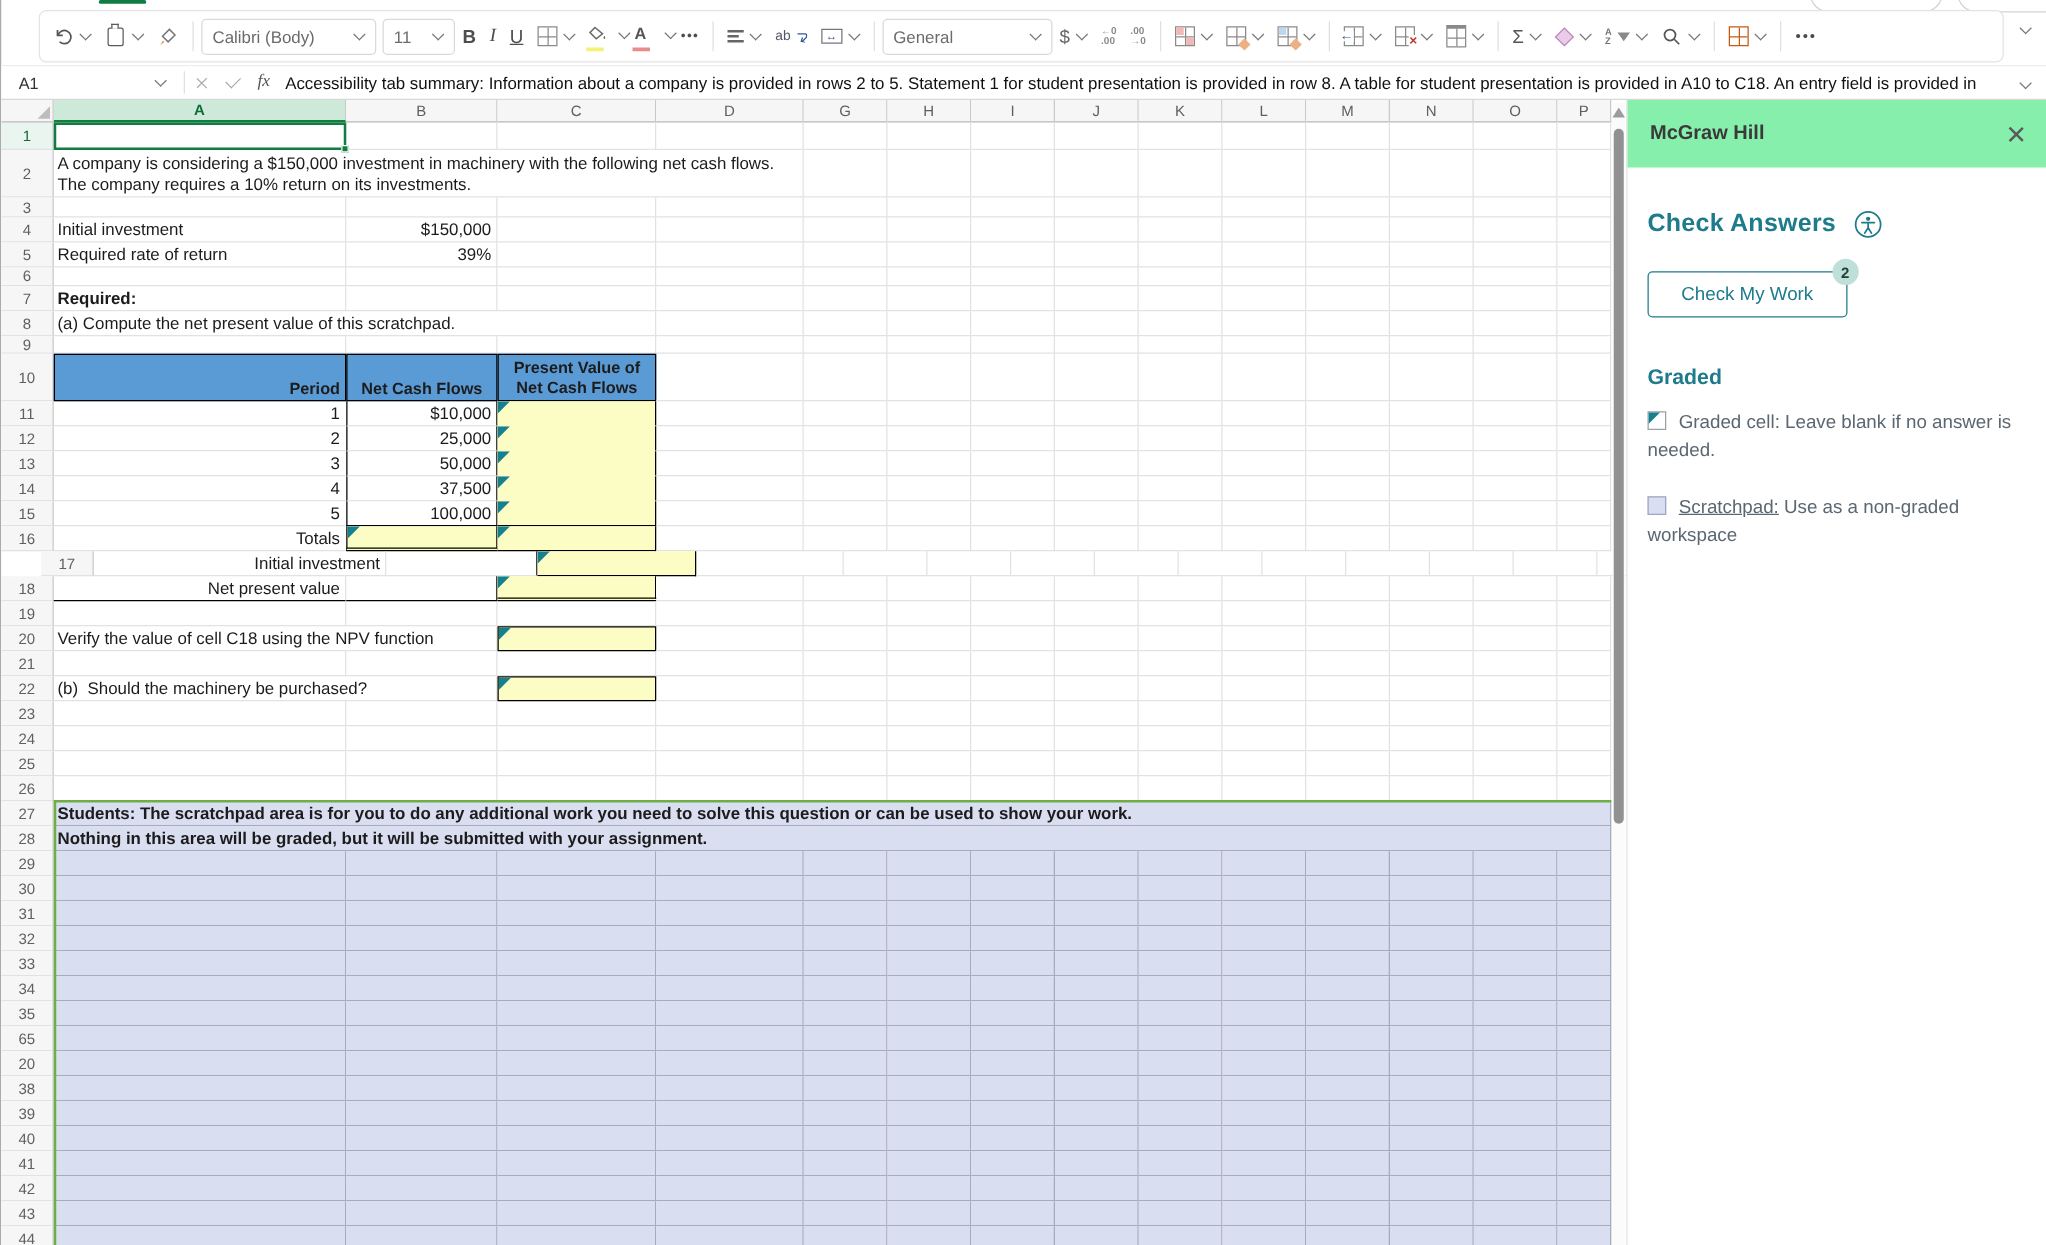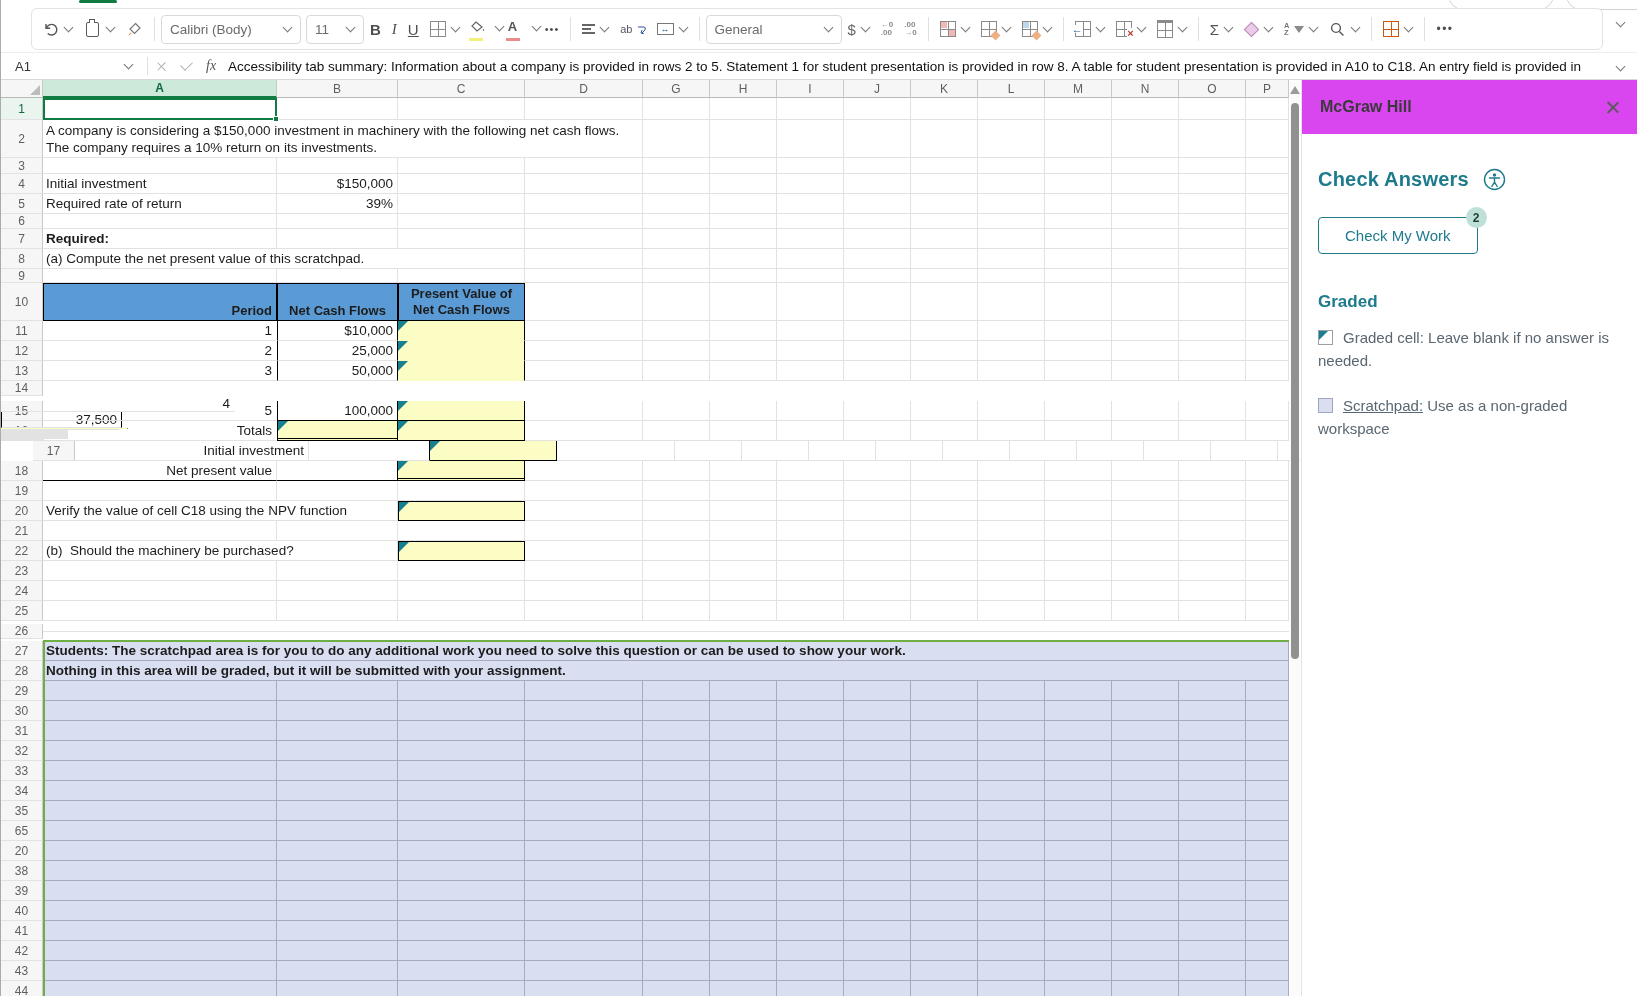--- a/index.html
+++ b/index.html
@@ -86,21 +86,21 @@
   .tri{position:absolute;top:0;left:0;width:0;height:0;border-top:10px solid var(--flag);
        border-right:10px solid transparent;pointer-events:none}
   .ovl{position:absolute;pointer-events:none}
   
   .vscroll{position:absolute;left:1289px;top:82px;width:10px;height:914px;background:#FBFBFB}
   .vs-up{position:absolute;left:0;top:4px;width:0;height:0;border-left:5px solid transparent;
          border-right:5px solid transparent;border-bottom:8px solid #9c9c9c}
   .vs-thumb{position:absolute;left:1px;top:21px;width:8px;height:556px;background:#919191;border-radius:4px}
   
   .panel{position:absolute;left:1300px;top:80px;width:337px;height:916px;background:#fff;border-left:1px solid #E2E2E2;box-sizing:border-box}
-  .phead{height:54px;background:#d946ef;display:flex;align-items:center;justify-content:space-between;padding:0 18px}
+  .phead{height:54px;background:#86efac;display:flex;align-items:center;justify-content:space-between;padding:0 18px}
   .ptitle{font-weight:bold;font-size:16px;color:#3a3a3a}
   .pclose{position:relative;width:15px;height:15px;cursor:pointer}
   .pclose::before,.pclose::after{content:"";position:absolute;left:7px;top:0;width:1.6px;height:15px;background:#5a5a5a}
   .pclose::before{transform:rotate(45deg)}.pclose::after{transform:rotate(-45deg)}
   .pbody{padding:34px 18px 0 16px}
   .carow{display:flex;align-items:center;gap:14px}
   .carow h2{margin:0;font-size:20px;color:var(--teal);letter-spacing:.2px}
   .btnwrap{position:relative;display:inline-block;margin-top:26px}
   .cmw{font-family:"Liberation Sans",sans-serif;font-size:15px;color:var(--teal);background:#fff;
        border:1px solid var(--teal);border-radius:4px;padding:9px 26px;cursor:pointer}
@@ -524,21 +524,21 @@
       <div class="c" style="width: 67px;"></div>
       <div class="c" style="width: 67px;"></div>
       <div class="c" style="width: 67px;"></div>
       <div class="c" style="width: 67px;"></div>
       <div class="c" style="width: 67px;"></div>
       <div class="c" style="width: 67px;"></div>
       <div class="c" style="width: 67px;"></div>
       <div class="c" style="width: 67px;"></div>
       <div class="c" style="width: 43px;"></div>
     </div>
-    <div class="grow" style="height: 20px; flex-direction: column;">
+    <div class="grow" style="height: 20px;">
       <div class="rowhdr">14</div>
       <div class="c ar" style="width: 234px; border-right-color: transparent;">4</div>
       <div class="c ar" style="width: 121px; border-left: 1px solid rgb(0, 0, 0); border-right: 1px solid rgb(0, 0, 0);">37,500</div>
       <div class="c yel" style="width: 127px; border-right: 1px solid rgb(0, 0, 0);"><div class="tri"></div></div>
       <div class="c" style="width: 118px;"></div>
       <div class="c" style="width: 67px;"></div>
       <div class="c" style="width: 67px;"></div>
       <div class="c" style="width: 67px;"></div>
       <div class="c" style="width: 67px;"></div>
       <div class="c" style="width: 67px;"></div>
@@ -726,21 +726,21 @@
       <div class="c" style="width: 67px;"></div>
       <div class="c" style="width: 67px;"></div>
       <div class="c" style="width: 67px;"></div>
       <div class="c" style="width: 67px;"></div>
       <div class="c" style="width: 67px;"></div>
       <div class="c" style="width: 67px;"></div>
       <div class="c" style="width: 67px;"></div>
       <div class="c" style="width: 67px;"></div>
       <div class="c" style="width: 43px;"></div>
     </div>
-    <div class="grow" style="height: 20px; align-items: center;">
+    <div class="grow" style="height: 20px;">
       <div class="rowhdr">26</div>
       <div class="c" style="width: 234px;"></div>
       <div class="c" style="width: 121px;"></div>
       <div class="c" style="width: 127px;"></div>
       <div class="c" style="width: 118px;"></div>
       <div class="c" style="width: 67px;"></div>
       <div class="c" style="width: 67px;"></div>
       <div class="c" style="width: 67px;"></div>
       <div class="c" style="width: 67px;"></div>
       <div class="c" style="width: 67px;"></div>

